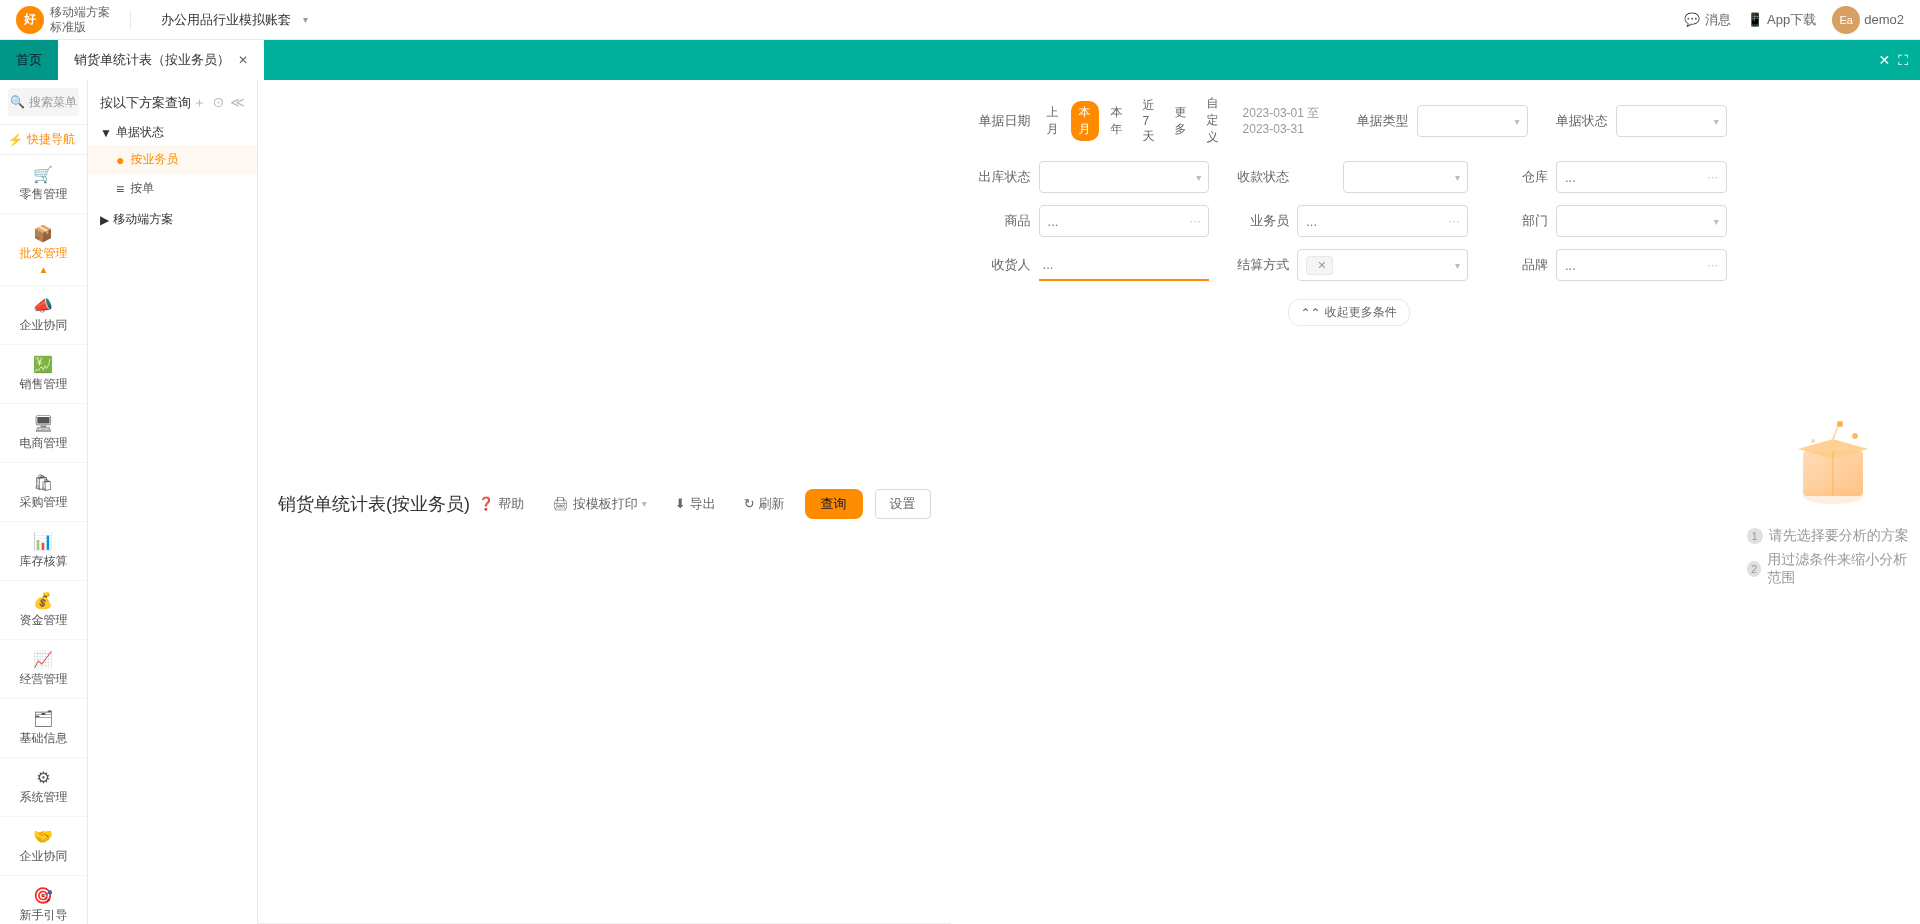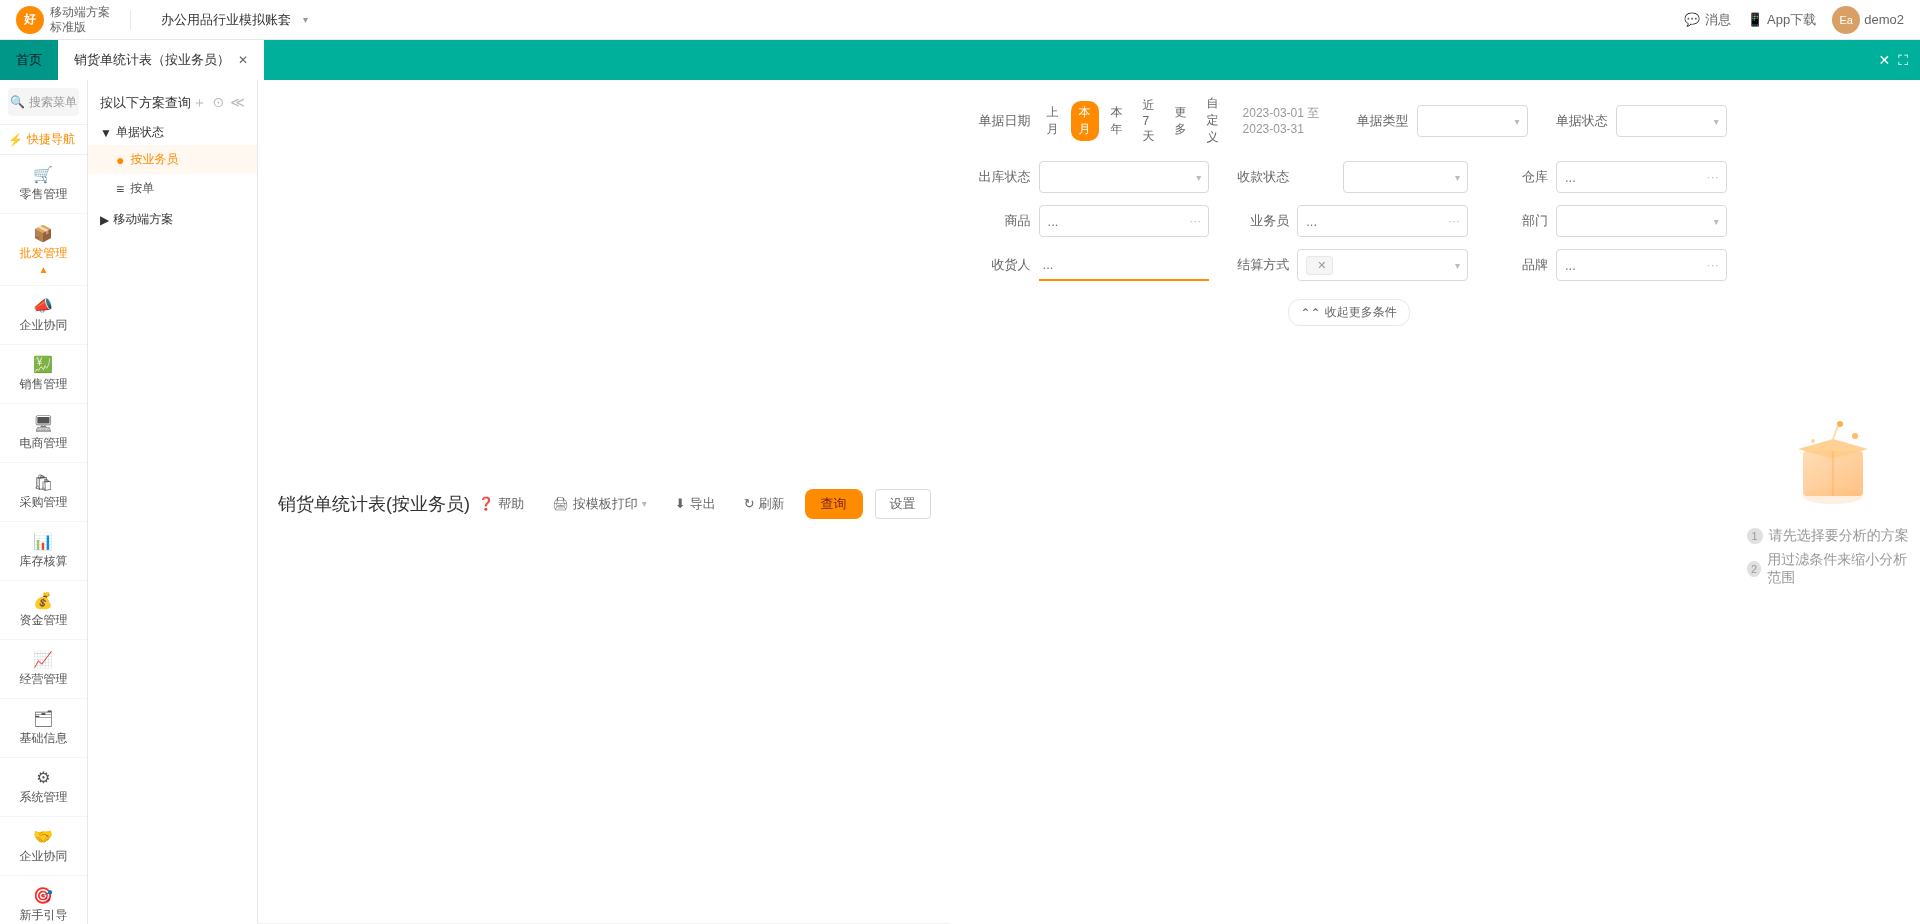--- a/index.html
+++ b/index.html
@@ -273,21 +273,21 @@
       align-items: center;
       gap: 4px;
       font-size: 13px;
       color: #666;
       cursor: pointer;
       padding: 4px 8px;
       border-radius: 4px;
     }
     .btn-primary {
       background: #ff8c00;
-      color: #7f1d1d;
+      color: #0f172a;
       border: none;
       padding: 6px 16px;
       border-radius: 8px;
       font-size: 13px;
       cursor: pointer;
     }
     .btn-secondary {
       background: #fff;
       color: #666;
       border: 1px solid #d9d9d9;

